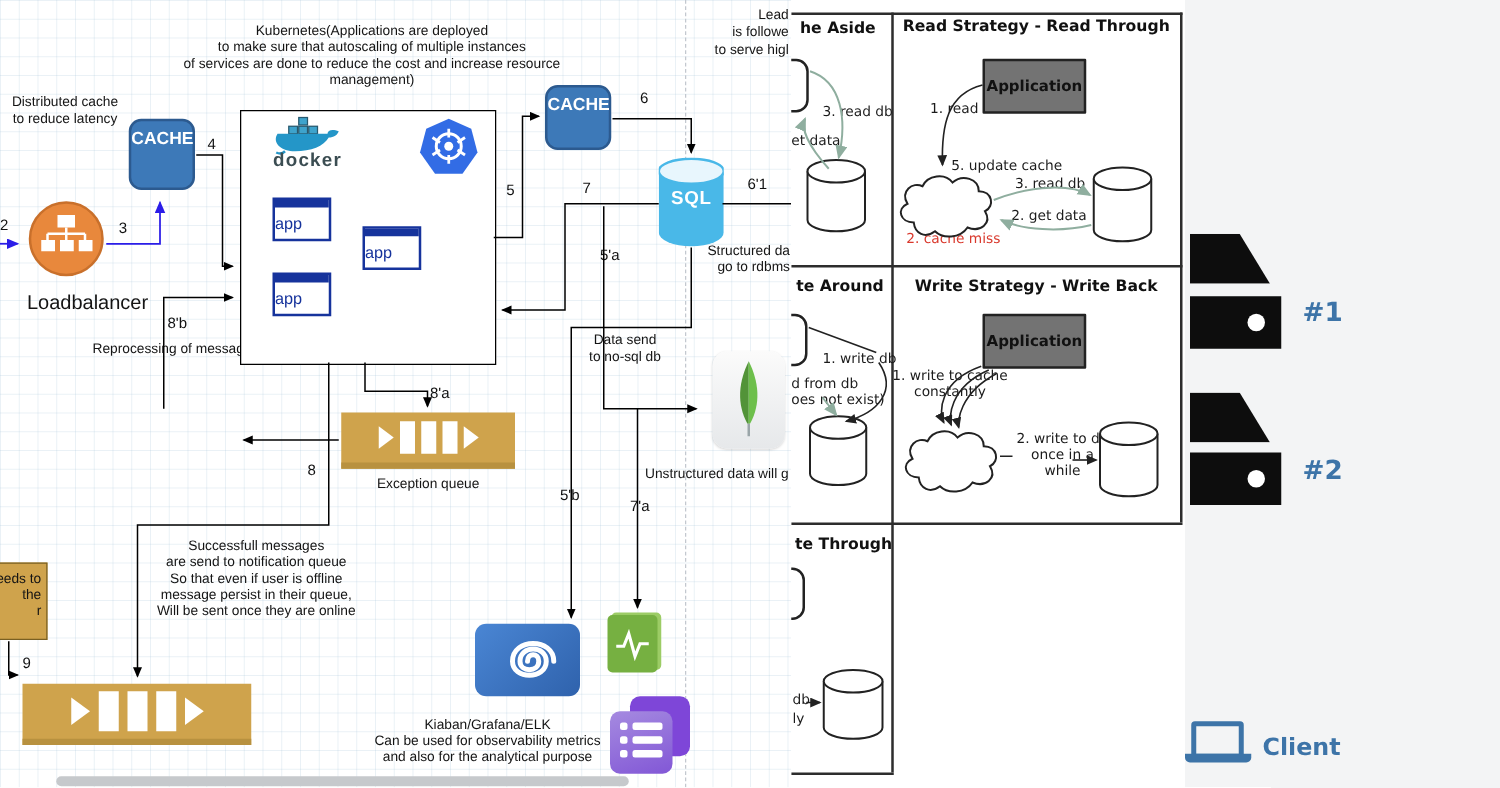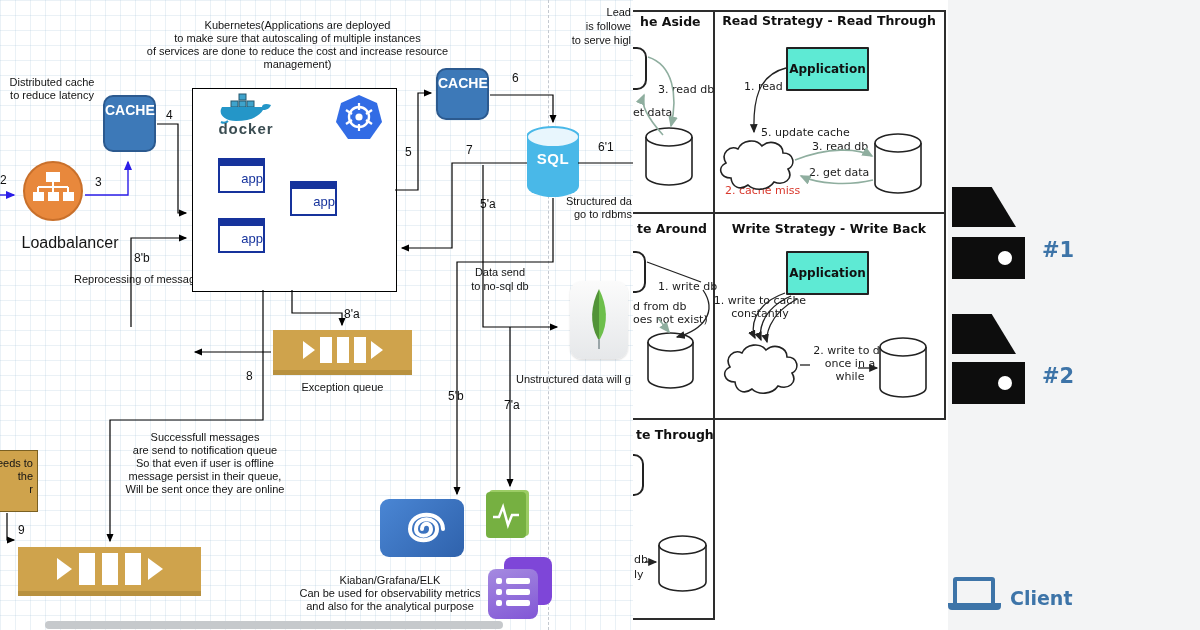--- a/index.html
+++ b/index.html
@@ -20,31 +20,31 @@
   .cachebox{background:#3d79b8;border:2px solid #2c5a8f;border-radius:10px;
     color:#fff;font-weight:bold;font-size:14px;text-align:center;padding-top:5px;box-sizing:border-box;}
   .goldbox{background:#cfa34c;border:1px solid #7a6022;box-sizing:border-box;}
   .queue{background:#cfa34c;border-bottom:5px solid #b8913f;display:flex;align-items:center;
     justify-content:center;}
   .qtri{width:0;height:0;border-top:9px solid transparent;border-bottom:9px solid transparent;
     border-left:12px solid #fff;}
   .qbar{background:#fff;}
   .appbox{background:#fff;border:2px solid #16339c;box-sizing:border-box;}
   .appbox .hd{height:6px;background:#16339c;}
-  .appbox .bd{font:13px/26px "Liberation Sans",sans-serif;color:#16339c;text-align:right;margin-left:20px;}
+  .appbox .bd{font:13px/26px "Liberation Sans",sans-serif;color:#16339c;text-align:left;}
   .kubebox{background:#fff;border:1px solid #000;}
   
   #panels{left:633px;top:0;width:315px;height:630px;background:#fff;overflow:hidden;
     font-family:"DejaVu Sans",sans-serif;color:#1b1b1b;}
   .pline{position:absolute;background:#2d2d2d;}
   .ptitle{position:absolute;font:bold 12.5px/15px "DejaVu Sans",sans-serif;color:#111;
     white-space:nowrap;}
   .plab{position:absolute;font:11px/13px "DejaVu Sans",sans-serif;color:#1b1b1b;white-space:pre-line;}
   .pred{color:#d9382c;}
-  .papp{position:absolute;background:#5eead4;border:2px solid #222;border-radius:1px;
+  .papp{position:absolute;background:#737373;border:2px solid #222;border-radius:1px;
     display:flex;align-items:center;justify-content:center;
     font:bold 12px "DejaVu Sans",sans-serif;color:#111;box-sizing:border-box;}
   .bracket{position:absolute;background:#fff;border:2px solid #222;border-radius:10px;box-sizing:border-box;}
   .cloudlab{position:absolute;font:bold 12px "DejaVu Sans",sans-serif;color:#111;text-align:center;}
   
   #sidebar{left:948px;top:0;width:252px;height:630px;background:#f3f4f5;}
   .srv-top{position:absolute;background:#0d0d0d;
     clip-path:polygon(0 0,62% 0,100% 100%,0 100%);}
   .srv-bot{position:absolute;background:#0d0d0d;}
   .srv-dot{position:absolute;width:14px;height:14px;border-radius:50%;background:#fff;}

